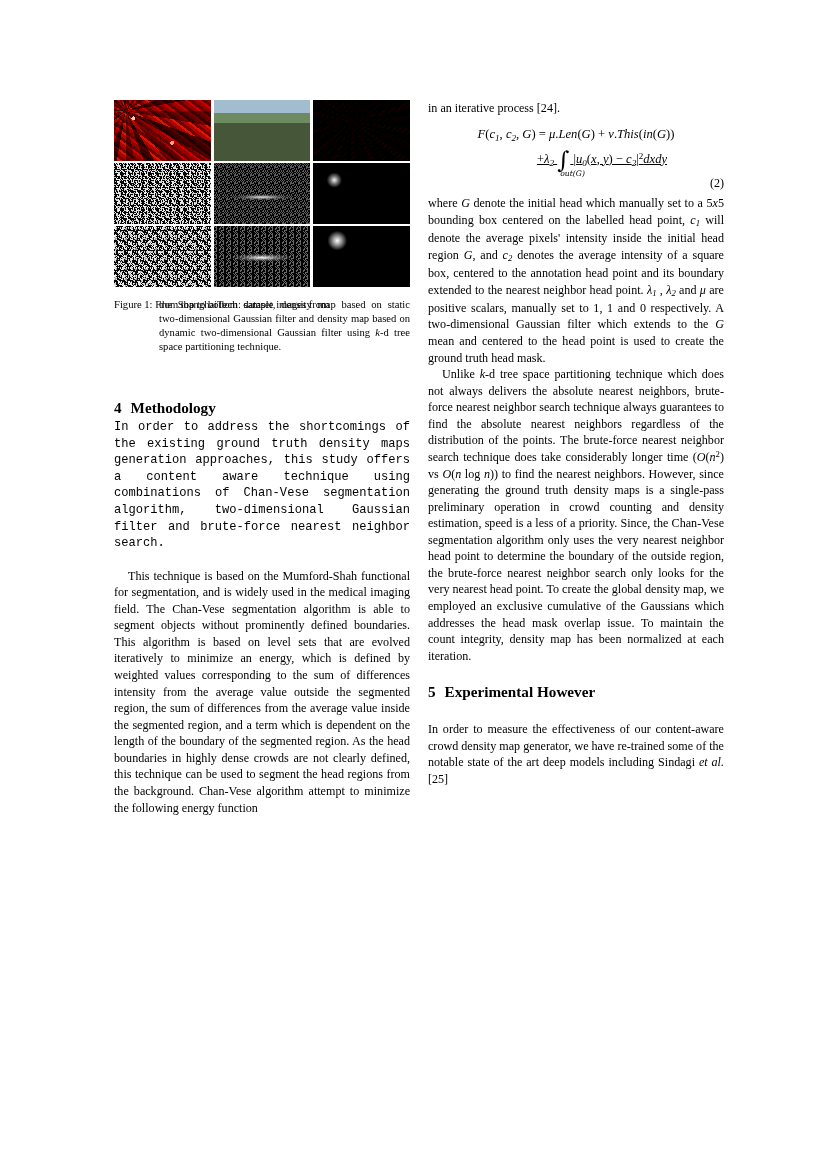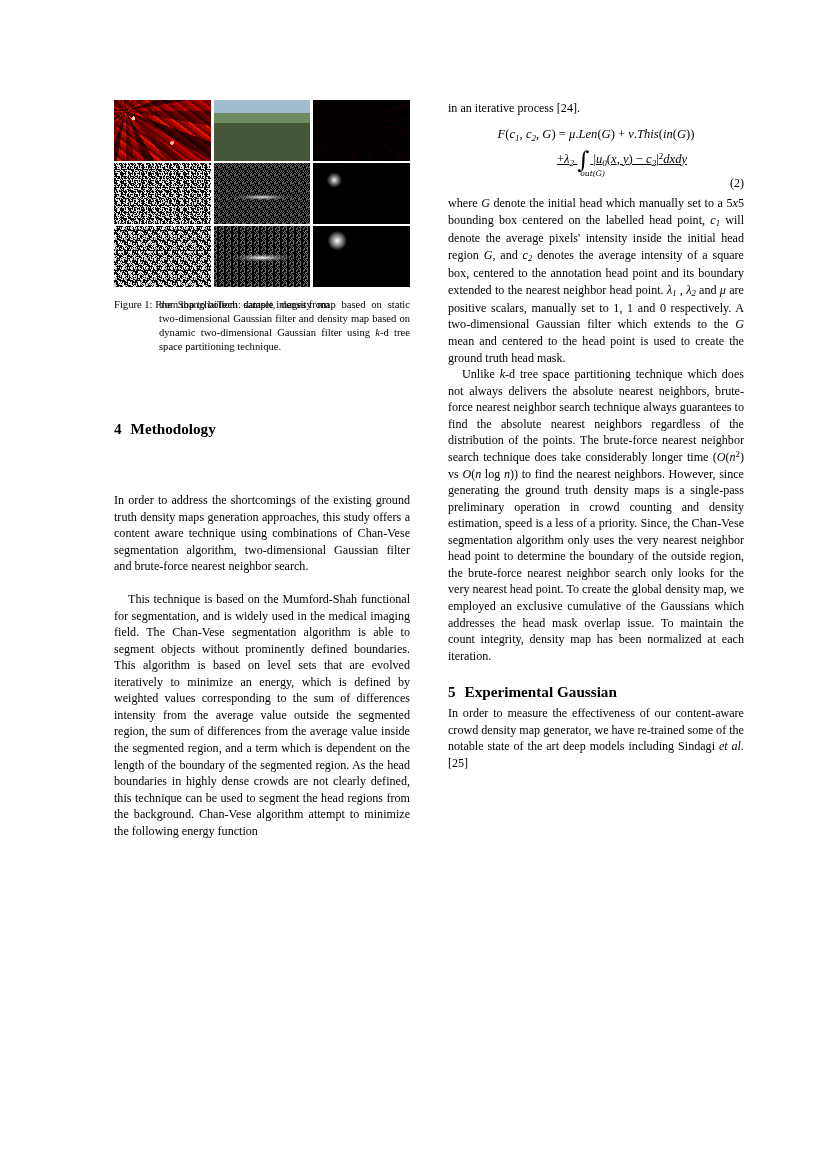--- a/index.html
+++ b/index.html
@@ -26,21 +26,21 @@
     position: absolute;
     top: 100px;
     width: 296px;
     font-size: 12.1px;
     line-height: 1.37;
     text-align: justify;
     text-justify: inter-word;
     hyphens: auto;
   }
   .col-left { left: 114px; }
-  .col-right { left: 448px; }
+  .col-right { left: 428px; }
 
   
   .figure-grid {
     display: grid;
     grid-template-columns: repeat(3, 1fr);
     gap: 2px 3px;
     width: 296px;
   }
   .fig-cell {
     width: 100%;
@@ -227,25 +227,25 @@
     <div class="figure-caption">
       <span class="cap-first-line">
         <span class="cap-label">Figure 1:</span>
         <span>From top to bottom: sample images from</span>
       </span>
       <span class="cap-body">
         <span>the ShanghaiTech dataset, density map based on static two-dimensional Gaussian filter and density map based on dynamic two-dimensional Gaussian filter using <i class="mi">k</i>-d tree space partitioning technique.</span>
       </span>
     </div>
 
-    <h2 class="section" style="margin-top:65px;">
+    <h2 class="section" style="margin-top:44px;">
       <span class="sec-num">4</span><span>Methodology</span>
     </h2>
 
-    <p class="body noindent" style="margin-top:52px;">In order to address the shortcomings of the existing ground truth density maps generation approaches, this study offers a content aware technique using combinations of Chan-Vese segmentation algorithm, two-dimensional Gaussian filter and brute-force nearest neighbor search.</p>
+    <p class="body noindent" style="font-family:Liberation Mono, monospace;">In order to address the shortcomings of the existing ground truth density maps generation approaches, this study offers a content aware technique using combinations of Chan-Vese segmentation algorithm, two-dimensional Gaussian filter and brute-force nearest neighbor search.</p>
 
     <p class="body" style="margin-top:16px;">This technique is based on the Mumford-Shah functional for segmentation, and is widely used in the medical imaging field. The Chan-Vese segmentation algorithm is able to segment objects without prominently defined boundaries. This algorithm is based on level sets that are evolved iteratively to minimize an energy, which is defined by weighted values corresponding to the sum of differences intensity from the average value outside the segmented region, the sum of differences from the average value inside the segmented region, and a term which is dependent on the length of the boundary of the segmented region. As the head boundaries in highly dense crowds are not clearly defined, this technique can be used to segment the head regions from the background. Chan-Vese algorithm attempt to minimize the following energy function</p>
   </div>
 
   <div class="col col-right">
 
     <p class="body noindent">in an iterative process [24].</p>
 
     <div class="math-block">
       <div class="math-line">
@@ -257,18 +257,18 @@
         <span class="vbar">|</span><i class="mi">u</i><span class="sub">0</span>(<i class="mi">x</i>, <i class="mi">y</i>) − <i class="mi">c</i><span class="sub">2</span><span class="vbar">|</span><span class="sup">2</span><i class="mi">dxdy</i>
       </div>
       <div class="eqnum">(2)</div>
     </div>
 
     <p class="body noindent" style="margin-top:4px;">where <i class="mi">G</i> denote the initial head which manually set to a 5<i class="mi">x</i>5 bounding box centered on the labelled head point, <i class="mi">c</i><span class="sub">1</span> will denote the average pixels' intensity inside the initial head region <i class="mi">G</i>, and <i class="mi">c</i><span class="sub">2</span> denotes the average intensity of a square box, centered to the annotation head point and its boundary extended to the nearest neighbor head point. <i class="mi">λ</i><span class="sub">1</span> , <i class="mi">λ</i><span class="sub">2</span> and <i class="mi">μ</i> are positive scalars, manually set to 1, 1 and 0 respectively. A two-dimensional Gaussian filter which extends to the <i class="mi">G</i> mean and centered to the head point is used to create the ground truth head mask.</p>
 
     <p class="body">Unlike <i class="mi">k</i>-d tree space partitioning technique which does not always delivers the absolute nearest neighbors, brute-force nearest neighbor search technique always guarantees to find the absolute nearest neighbors regardless of the distribution of the points. The brute-force nearest neighbor search technique does take considerably longer time (<i class="mi">O</i>(<i class="mi">n</i><span class="sup">2</span>) vs <i class="mi">O</i>(<i class="mi">n</i> log <i class="mi">n</i>)) to find the nearest neighbors. However, since generating the ground truth density maps is a single-pass preliminary operation in crowd counting and density estimation, speed is a less of a priority. Since, the Chan-Vese segmentation algorithm only uses the very nearest neighbor head point to determine the boundary of the outside region, the brute-force nearest neighbor search only looks for the very nearest head point. To create the global density map, we employed an exclusive cumulative of the Gaussians which addresses the head mask overlap issue. To maintain the count integrity, density map has been normalized at each iteration.</p>
 
     <h2 class="section" style="margin-top:18px;">
-      <span class="sec-num">5</span><span>Experimental Gaussian</span>
+      <span class="sec-num">5</span><span>Experimental However</span>
     </h2>
 
-    <p class="body noindent" style="margin-top:2px;">In order to measure the effectiveness of our content-aware crowd density map generator, we have re-trained some of the notable state of the art deep models including Sindagi <i class="mi">et al.</i> [25]</p>
+    <p class="body noindent" style="margin-top:18px;">In order to measure the effectiveness of our content-aware crowd density map generator, we have re-trained some of the notable state of the art deep models including Sindagi <i class="mi">et al.</i> [25]</p>
   </div>
 </div>
 
 </body></html>

